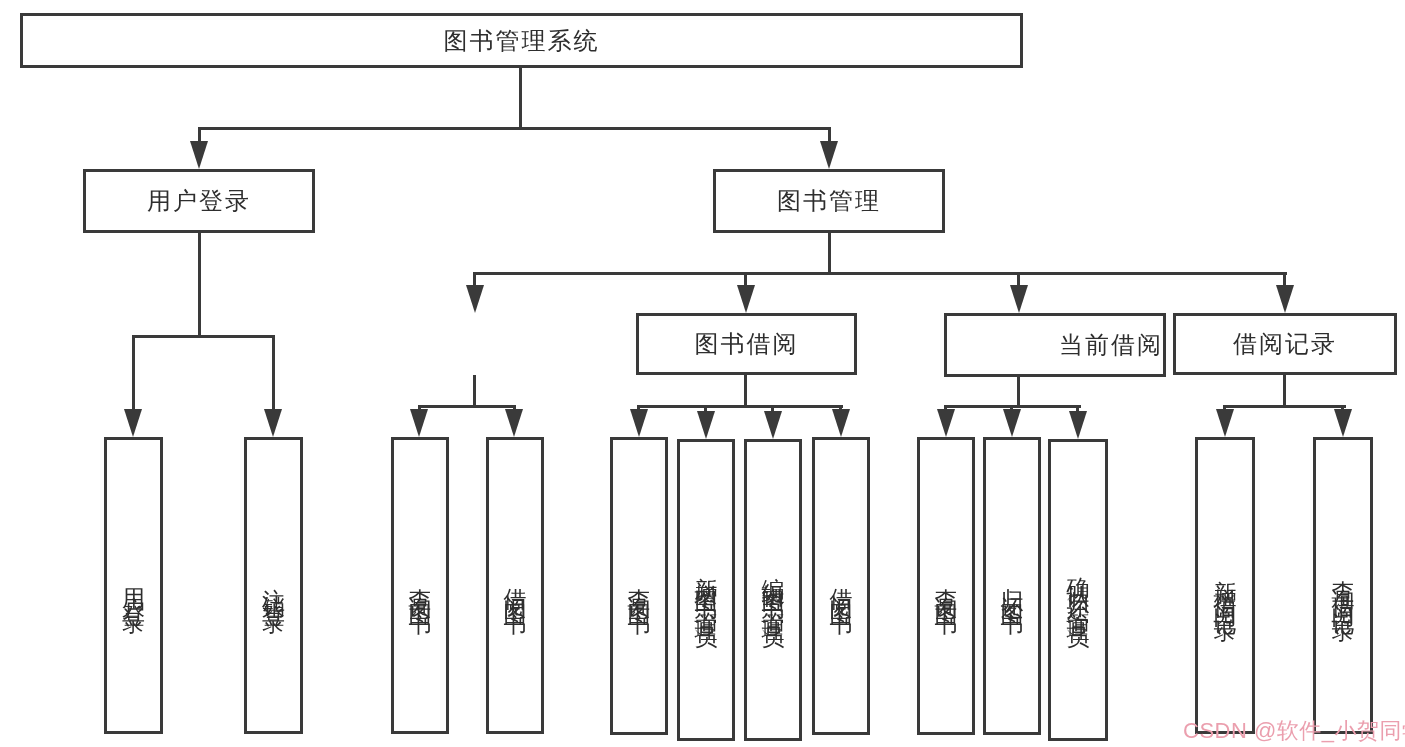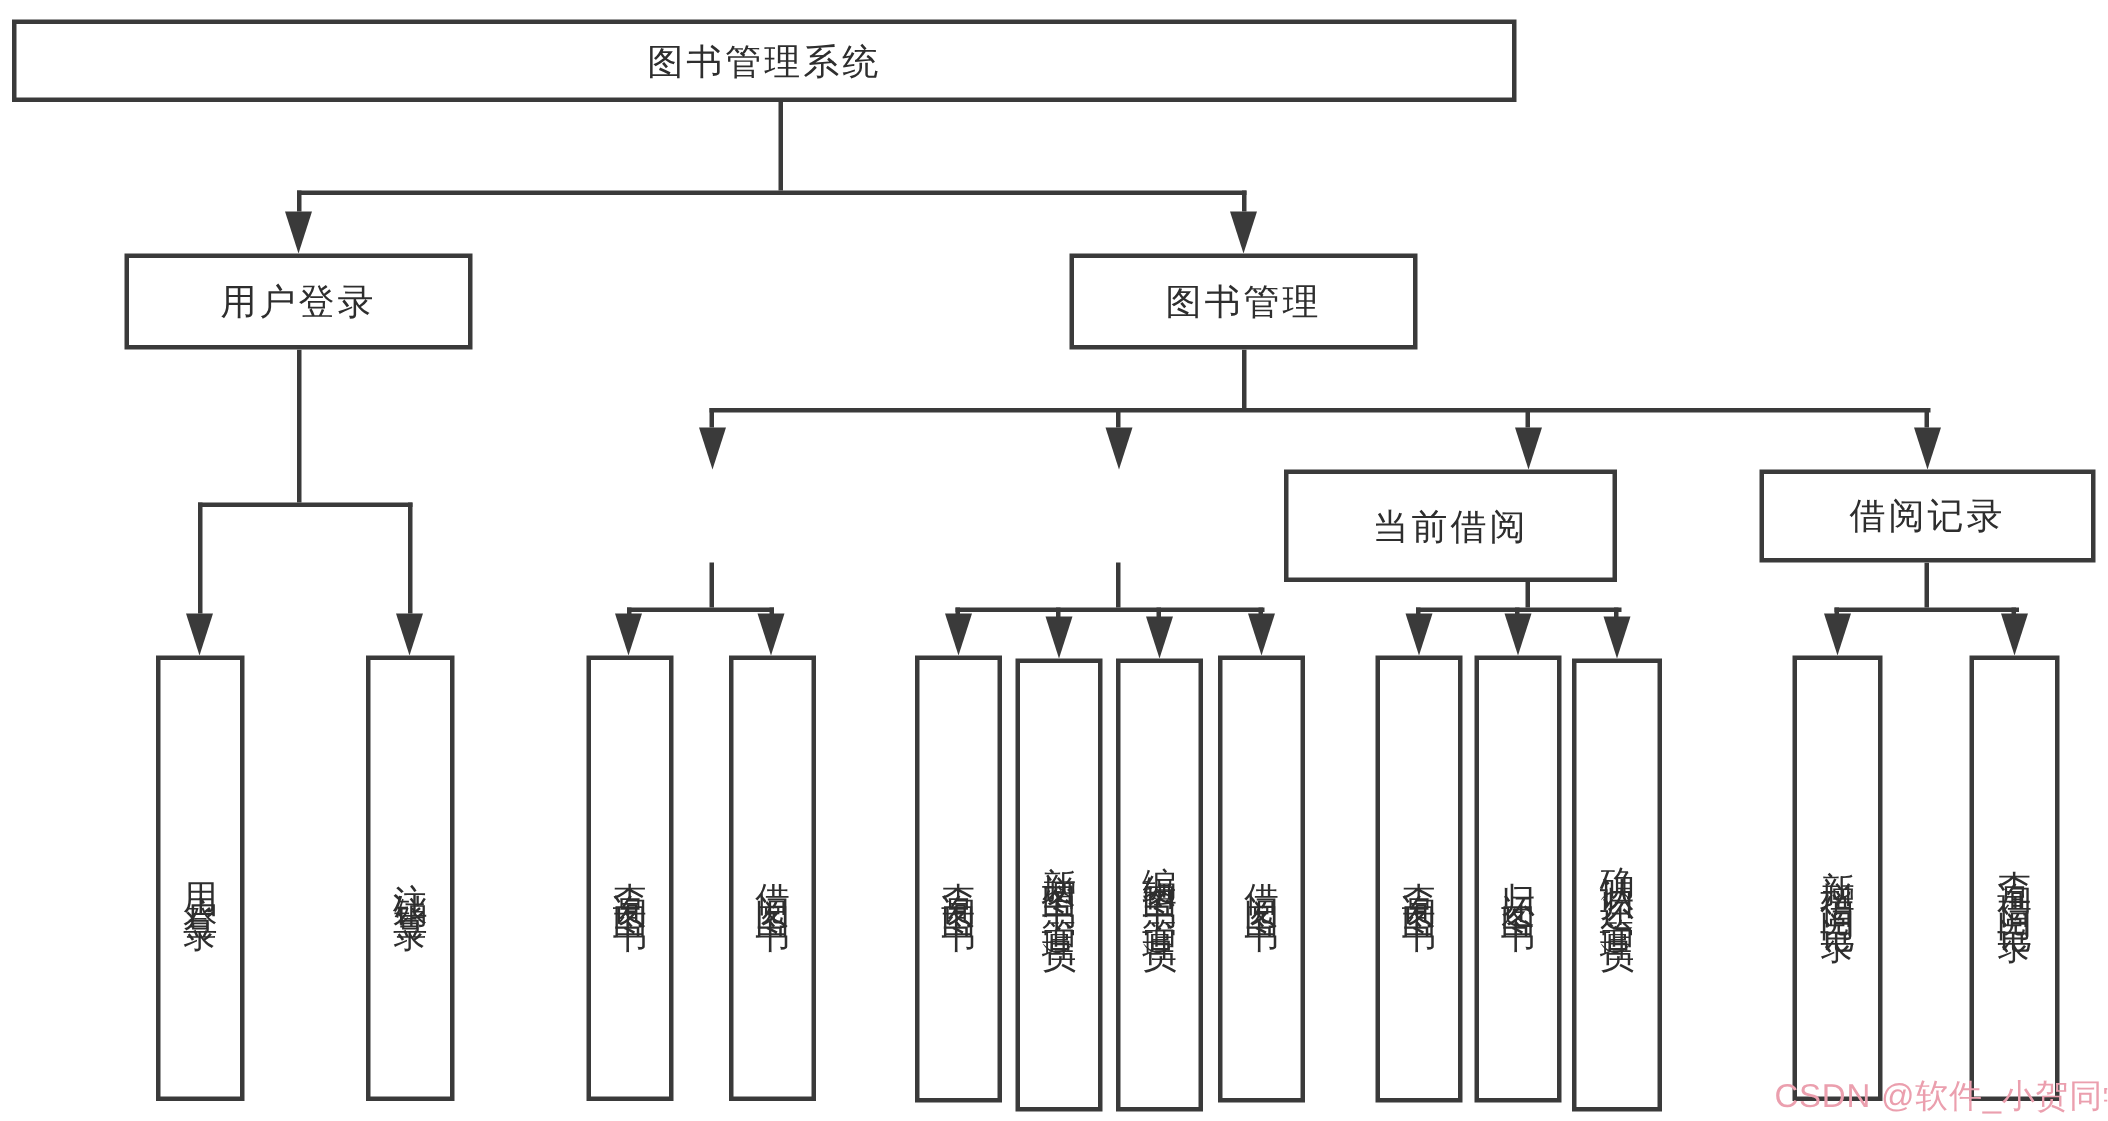--- a/index.html
+++ b/index.html
@@ -86,32 +86,35 @@
   <div class="arw" style="left:1003px;top:409px;"></div>
   <div class="arw" style="left:1069px;top:411px;"></div>
 
   <div class="ln" style="left:1283px;top:375px;width:3px;height:30px;"></div>
   <div class="ln" style="left:1223px;top:405px;width:123px;height:3px;"></div>
   <div class="ln" style="left:1223px;top:405px;width:3px;height:6px;"></div>
   <div class="ln" style="left:1341px;top:405px;width:3px;height:6px;"></div>
   <div class="arw" style="left:1216px;top:409px;"></div>
   <div class="arw" style="left:1334px;top:409px;"></div>
 
-  <div class="node h" style="left:8px;top:13px;width:1003px;height:55px;">
+  <div class="node h" style="left:20px;top:13px;width:1003px;height:55px;">
     <span>图书管理系统</span>
   </div>
 
   <div class="node h" style="left:83px;top:169px;width:232px;height:64px;">
     <span>用户登录</span>
   </div>
   <div class="node h" style="left:713px;top:169px;width:232px;height:64px;">
     <span>图书管理</span>
   </div>
 
-  <div class="node h" style="left:856px;top:313px;width:222px;height:75px;">
+  <div class="node h" style="left:636px;top:313px;width:221px;height:62px;">
+    <span>图书借阅</span>
+  </div>
+  <div class="node h" style="left:944px;top:313px;width:222px;height:64px;justify-content:flex-end;">
     <span>当前借阅</span>
   </div>
   <div class="node h" style="left:1173px;top:313px;width:224px;height:62px;">
     <span>借阅记录</span>
   </div>
 
   <div class="node v" style="left:104px;top:437px;width:59px;height:297px;">
     <span>用户登录</span>
   </div>
   <div class="node v" style="left:244px;top:437px;width:59px;height:297px;">

